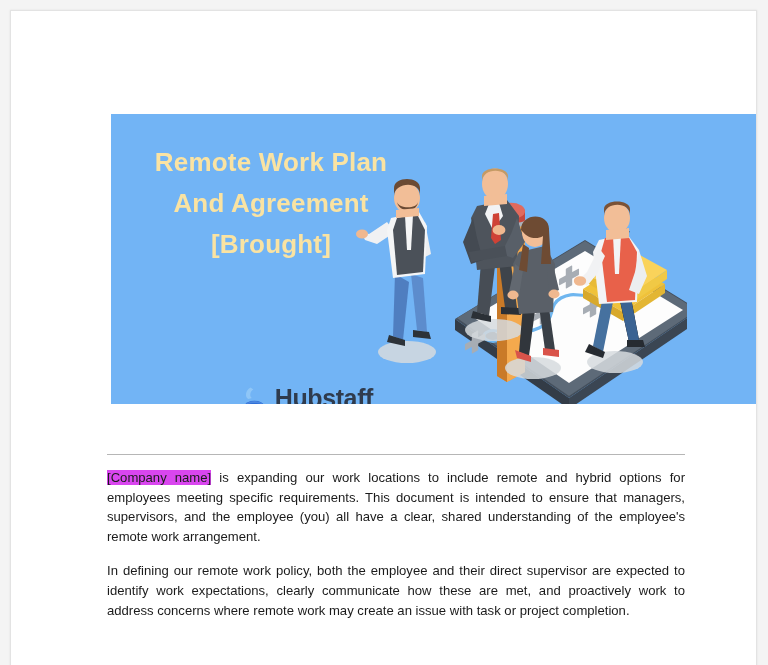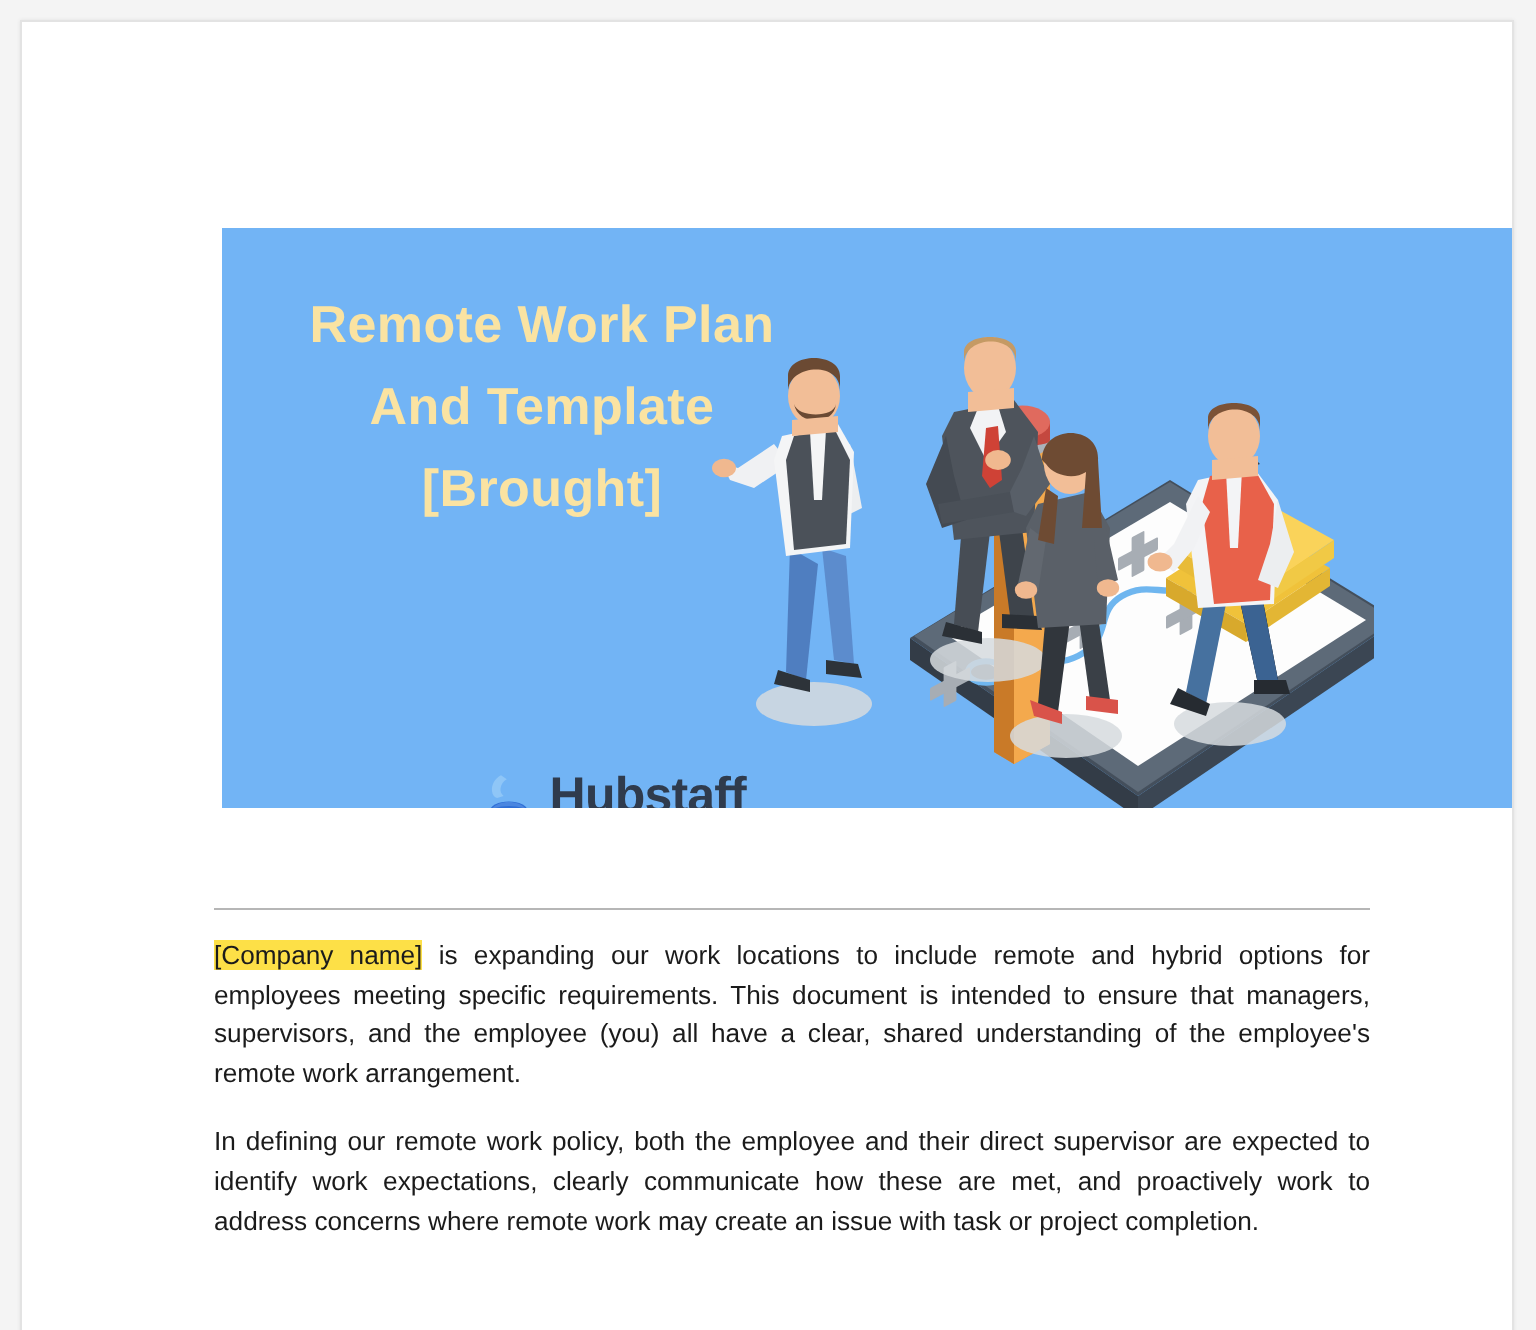--- a/index.html
+++ b/index.html
@@ -117,21 +117,21 @@
   .body-copy p {
     margin: 0 0 15px 0;
     color: #1b1b1b;
     font-size: 13.1px;
     line-height: 19.6px;
     text-align: justify;
     text-justify: inter-word;
     font-family: "Liberation Sans", sans-serif;
   }
   .hl {
-    background: #fde047;
+    background: #d946ef;
     color: #1b1b1b;
   }
 </style>
 </head>
 <body>
 
 <div id="app">
 
   <div class="page">
 
@@ -313,21 +313,21 @@
               <path d="M257 102 C257 87 284 87 283 102 L283 95 C283 85 257 85 257 95 Z" fill="#7b5236"></path>
               <path d="M259 116 L282 114 L282 124 L259 126 Z" fill="#f2be97"></path>
             </g>
 
           </g>
         </svg>
       </div>
 
       <div class="banner-title">
         <div>Remote Work Plan</div>
-        <div>And Template</div>
+        <div>And Agreement</div>
         <div>[Brought]</div>
       </div>
 
       <div class="brought-row">
         <span class="brought-label">Brought to you by:</span>
         <span class="logo-mark">
           <svg viewBox="0 0 27 26" xmlns="http://www.w3.org/2000/svg">
             <path d="M9.5 1.6 C6.4 3.2 4.6 6.4 5.0 9.6 C5.2 11.4 6.2 12.6 7.6 13.0 L10.8 12.0 C9.6 11.0 9.0 9.6 9.3 8.0 C9.6 6.0 10.8 4.4 12.4 3.6 Z" fill="#8fc6f7"></path>
             <ellipse cx="13.4" cy="19.4" rx="9.4" ry="4.6" fill="#2f6fd6"></ellipse>
             <path d="M4.4 19.0 C6.0 16.6 9.4 15.0 13.4 15.0 C17.4 15.0 20.8 16.6 22.4 19.0 C20.6 17.8 17.2 17.0 13.4 17.0 C9.6 17.0 6.2 17.8 4.4 19.0 Z" fill="#4a86e0"></path>

